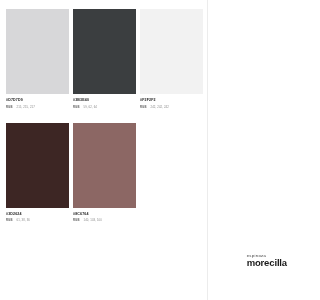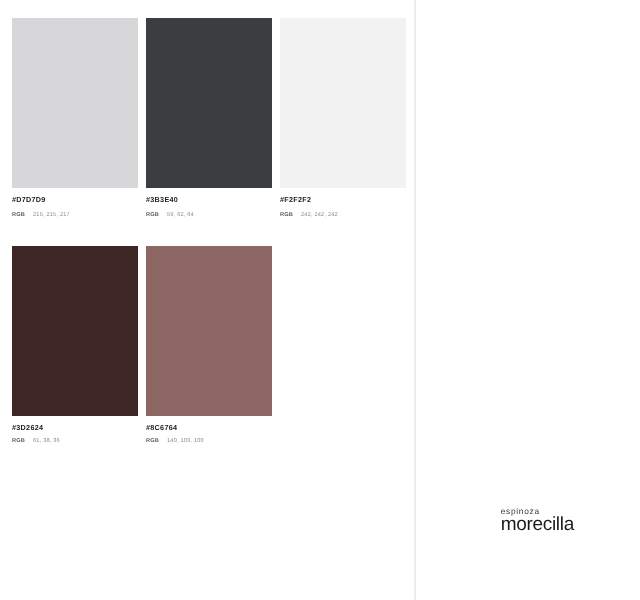--- a/index.html
+++ b/index.html
@@ -101,21 +101,21 @@
     font-size: 4.2px;
     color: #3d3d3d;
     letter-spacing: 0.35px;
     line-height: 5px;
     font-weight: normal;
   }
 
   .logo-main {
     font-size: 9.5px;
     color: #1a1a1a;
-    font-weight: normal;
+    font-weight: bold;
     letter-spacing: -0.15px;
     line-height: 10px;
     margin-top: 0.5px;
   }
 </style>
 </head>
 <body style="background: rgb(255, 255, 255);">
 
 <div id="page">
 

